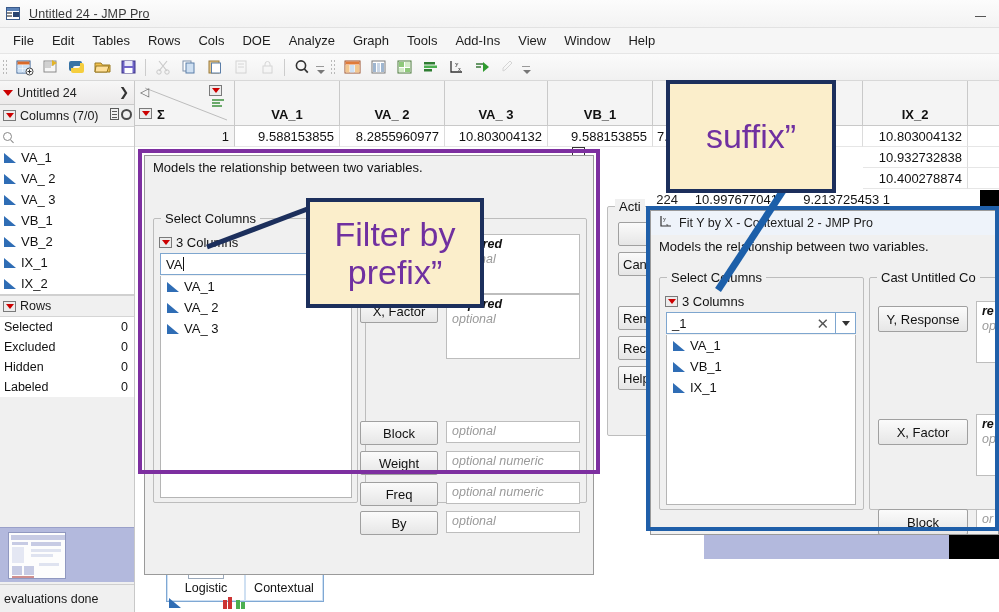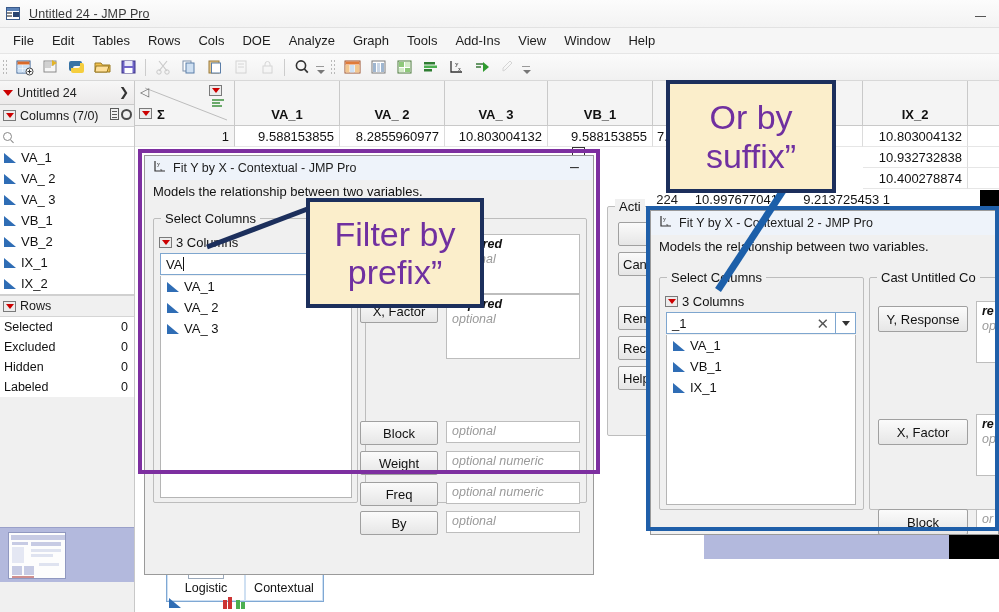--- a/index.html
+++ b/index.html
@@ -530,20 +530,23 @@
         <div class="tl" style="left:22px;top:9px;width:30px;height:4px;"></div>
         <div class="tl" style="left:22px;top:16px;width:30px;height:3px;background:#dfe3f0;"></div>
         <div class="tl" style="left:22px;top:21px;width:22px;height:3px;background:#dfe3f0;"></div>
         <div class="tl" style="left:3px;top:33px;width:10px;height:9px;"></div>
         <div class="tl" style="left:15px;top:33px;width:10px;height:9px;"></div>
         <div class="tl" style="left:3px;top:43px;width:22px;height:3px;background:#cf8f8f;"></div>
         <div class="tl" style="left:30px;top:30px;width:20px;height:3px;background:#dfe3f0;"></div>
       </div>
     </div>
 
+    <div class="statusbar">
+      <span>evaluations done</span>
+    </div>
   </div>
 
   <div class="datatable">
 
     <div class="dt-corner">
       <svg class="diag" viewBox="0 0 86 36">
           <line x1="2" y1="2" x2="84" y2="34" stroke="#bdbdbd"></line>
         </svg>
       <span class="lt">◁</span>
       <span class="rb1">
@@ -679,31 +682,20 @@
     <svg width="30" height="14" viewBox="0 0 30 14">
         <rect x="1" y="4" width="4" height="9" fill="#cc3333"></rect>
         <rect x="6" y="1" width="4" height="12" fill="#cc3333"></rect>
         <rect x="14" y="4" width="4" height="9" fill="#4caf50"></rect>
         <rect x="19" y="6" width="4" height="7" fill="#4caf50"></rect>
       </svg>
   </div>
 
   <div class="dlg" style="left:144px; top:155px; width:450px; height:420px; border:1px solid #9a9a9a;">
 
-    <div class="dlg-title">
-      <span style="margin-right:6px;">
-        <svg width="14" height="13" viewBox="0 0 14 13">
-            <path d="M2 1v10h10" stroke="#333" stroke-width="1.2" fill="none"></path>
-            <text x="4" y="6" font-size="6" fill="#333" font-family="serif">y</text>
-            <text x="7" y="11" font-size="5" fill="#333" font-family="serif">x</text>
-          </svg>
-      </span>
-      <span class="t">Fit Y by X - Contextual - JMP Pro</span>
-      <span style="position:absolute; right:14px; top:2px; font-size:16px; color:#333;"><span>–</span></span>
-    </div>
 
     <div class="dlg-desc">Models the relationship between two variables.</div>
 
     <div class="gbox" style="left:8px; top:62px; width:205px; height:285px;">
       <span class="legend">Select Columns</span>
     </div>
     <div style="position:absolute; left:14px; top:79px; display:flex; align-items:center;">
       <span class="redbox">
           <i></i>
         </span>
@@ -883,17 +875,16 @@
     <line x1="318" y1="205" x2="207" y2="247" stroke="#1c2f5c" stroke-width="5"></line>
     <line x1="788" y1="183" x2="718" y2="290" stroke="#1c5fa9" stroke-width="7"></line>
   </svg>
 
   <div class="callout" style="left:306px; top:198px; width:178px; height:110px;">
     <span>Filter by</span>
     <span>prefix”</span>
   </div>
 
   <div class="callout" style="left:666px; top:80px; width:170px; height:113px;">
-    <span>Or by</span>
     <span>suffix”</span>
   </div>
 
 </div>
 
 </body></html>

